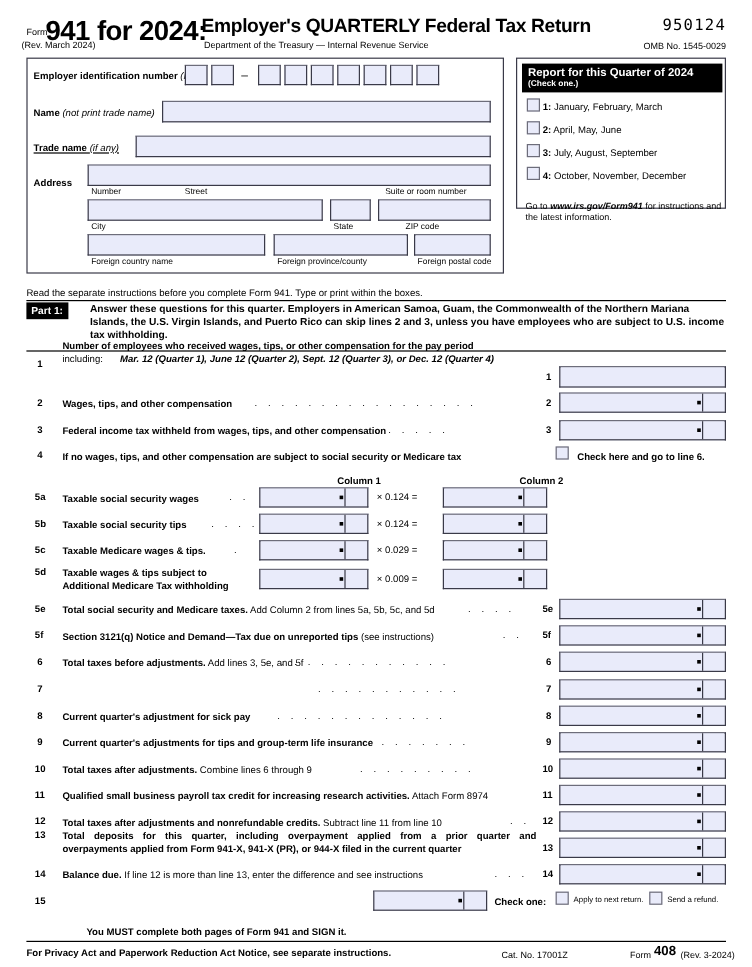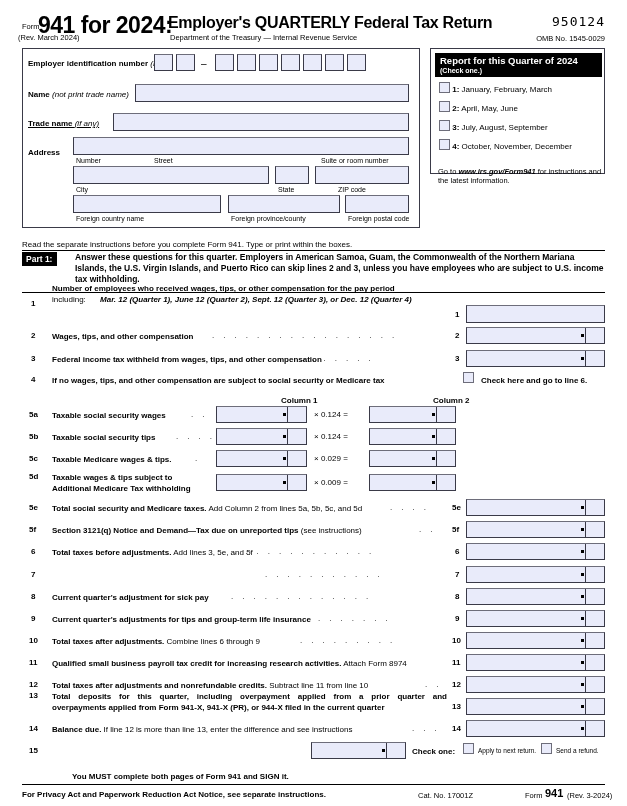--- a/index.html
+++ b/index.html
@@ -325,16 +325,16 @@
   <span class="cbx" style="position:absolute; left:463px; top:743px;"></span>
   <span class="fsmall" style="left:478px; top:747px; font-size:6.5px;">Apply to next return.</span>
   <span class="cbx" style="position:absolute; left:541px; top:743px;"></span>
   <span class="fsmall" style="left:556px; top:747px; font-size:6.5px;">Send a refund.</span>
 
   <span class="fnote" style="left:42px; top:772px;margin-left:30px;">You MUST complete both pages of Form 941 and SIGN it.</span>
   <div class="footrule" style="left:22px; top:784px; width:583px;"></div>
   <span class="fnote" style="left:22px; top:790px;">For Privacy Act and Paperwork Reduction Act Notice, see separate instructions.</span>
   <span class="fsmall" style="left:418px; top:791px;">Cat. No. 17001Z</span>
   <span class="fsmall" style="left:525px; top:791px;">Form</span>
-  <span style="position:absolute; left:545px; top:787px; font-size:11px; font-weight:bold;">941</span>
+  <span style="position:absolute; left:545px; top:787px; font-size:11px; font-weight:bold;">408</span>
   <span class="fsmall" style="left:567px; top:791px;">(Rev. 3-2024)</span>
 
 </div>
 
 </body></html>

